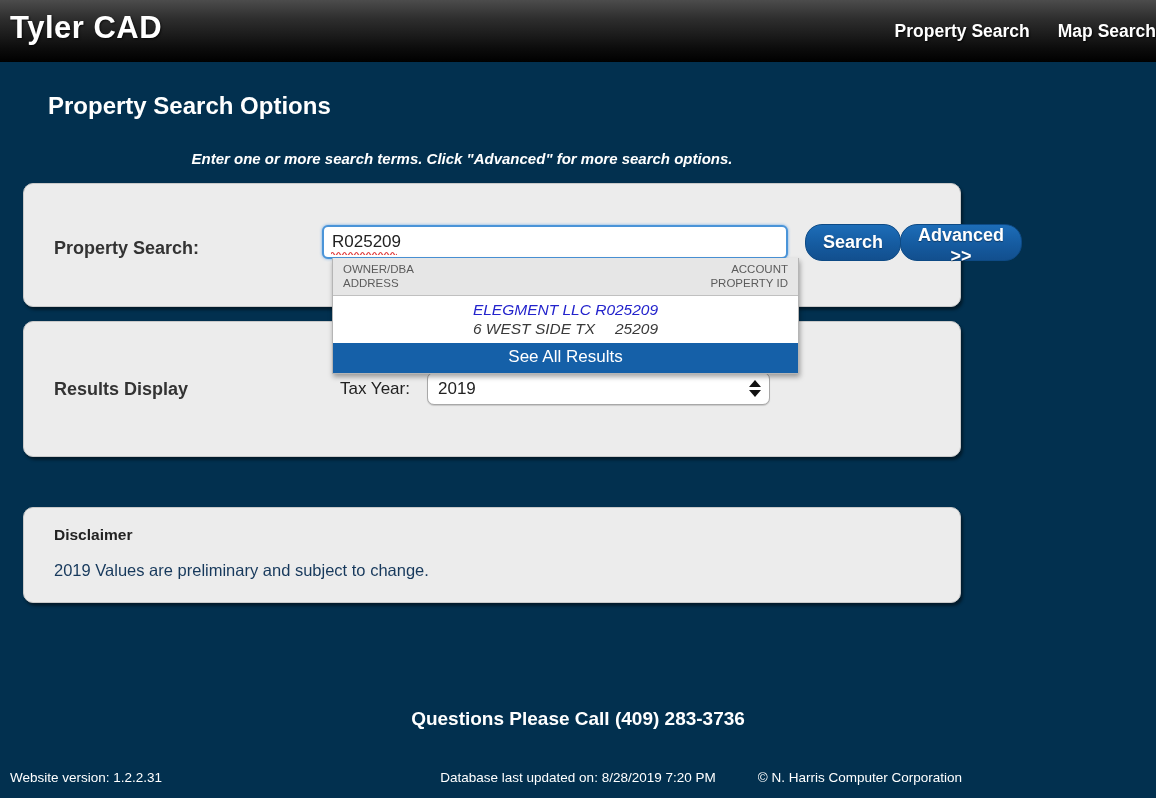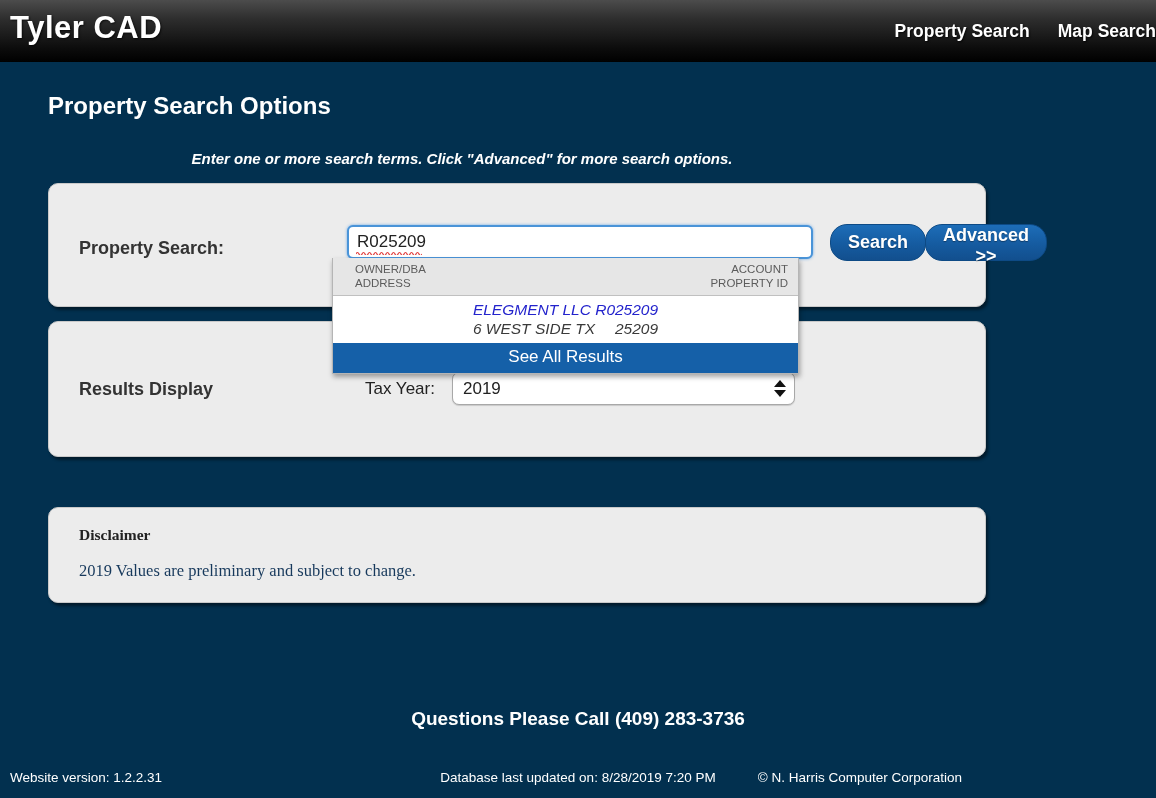--- a/index.html
+++ b/index.html
@@ -38,27 +38,27 @@
     color: #fff; font-size: 24px; font-weight: bold;
   }
   .instruction {
     position: absolute; left: 0; top: 150px; width: 924px;
     text-align: center; color: #fff; font-size: 15px;
     font-style: italic; font-weight: 600;
   }
 
   
   .panel {
-    position: absolute; left: 48px; width: 938px;
+    position: absolute; left: 23px; width: 938px;
     background: #ececec; border: 1px solid #c9c9c9; border-radius: 10px;
     box-shadow: 2px 3px 3px rgba(0,0,0,0.45);
   }
   .panel-search  { top: 183px; height: 124px; }
   .panel-results { top: 321px; height: 136px; }
-  .panel-disclaimer { top: 507px; height: 96px; font-family: Liberation Serif, serif; }
+  .panel-disclaimer { top: 507px; height: 96px; }
 
   .panel-label {
     position: absolute; left: 30px;
     color: #333; font-size: 18px; font-weight: bold;
   }
 
   
   .search-input-wrap { position: absolute; left: 298px; top: 41px; width: 466px; height: 34px; }
   .search-input {
     width: 466px; height: 34px;
@@ -85,21 +85,21 @@
   
   .dropdown {
     position: absolute; left: 332px; top: 258px; width: 467px; z-index: 10;
     background: #fff; border: 1px solid #b5b5b5; border-top: none;
     box-shadow: 1px 3px 5px rgba(0,0,0,0.35);
     font-family: "Liberation Sans", sans-serif;
   }
   .dd-header {
     display: flex; justify-content: space-between;
     background: #e6e6e6; border-bottom: 1px solid #c0c0c0;
-    padding: 4px 10px 5px 22px;
+    padding: 4px 10px 5px 10px;
     color: #5c5c5c; font-size: 11.5px; line-height: 14px;
   }
   .dd-header .right { text-align: right; }
   .dd-row {
     display: flex; justify-content: center;
     padding: 4px 10px 5px 10px;
     font-style: italic; font-size: 15.5px; line-height: 19px;
     cursor: pointer;
   }
   .dd-owner, .dd-account { color: #2323cc; }

